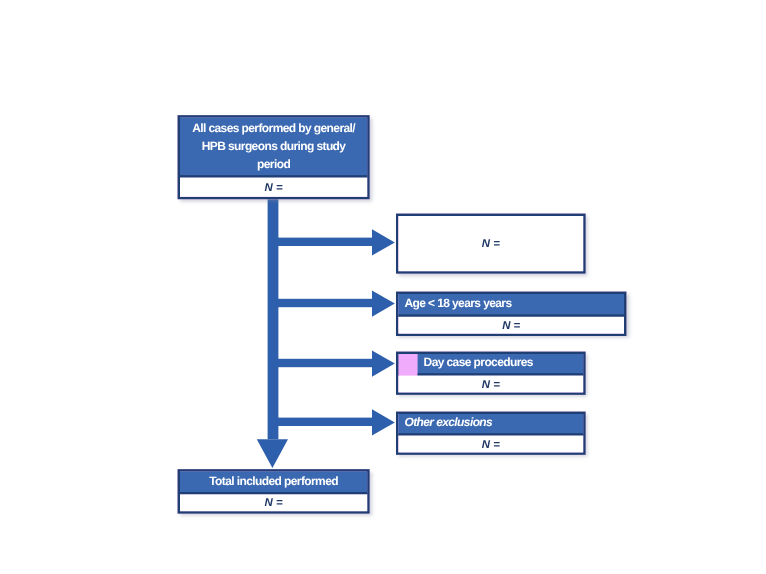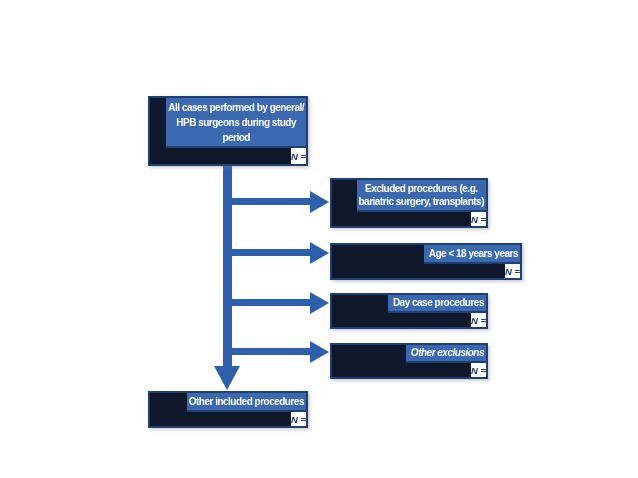--- a/index.html
+++ b/index.html
@@ -7,23 +7,23 @@
     position:relative;
     width:638px;height:478px;
     background:var(--background,#fff);
     font-family:"Liberation Sans",sans-serif;
     overflow:hidden;
   }
   .box{
     position:absolute;
     box-sizing:border-box;
     border:2px solid var(--box-border,#1F3F73);
-    background:#0f172a;
+    background:#f0abfc;
     box-shadow:2px 2px 3px rgba(125,135,155,0.38);
-    display:flex;flex-direction:column;align-items:flex-end;
+    display:flex;flex-direction:column;
   }
   .box-head{
     box-sizing:border-box;
     background:var(--box-fill,#3B69B1);
     border-bottom:2px solid var(--box-border,#1F3F73);
     color:var(--box-text,#fff);
     font-weight:bold;
     font-size:10px;
     letter-spacing:-0.5px;
     line-height:14px;
@@ -93,38 +93,36 @@
   <div class="arrow-right" style="left:310px;top:341px;"></div>
 
   <div class="box" style="left:148px;top:96px;width:160px;height:70px;">
     <div class="box-head" style="height:50px;line-height:15px;">All cases performed by general/
 HPB surgeons during study
 period</div>
     <div class="n-band">N =</div>
   </div>
 
   <div class="box" style="left:330px;top:178px;width:158px;height:50px;">
-    <div class="box-head" style="height:32px;line-height:13px;">Excluded procedures (e.g.
-bariatric surgery, transplants)</div>
     <div class="n-band">N =</div>
   </div>
 
   <div class="box" style="left:330px;top:243px;width:192px;height:37px;">
     <div class="box-head left" style="height:19px;">Age &lt; 18 years years</div>
     <div class="n-band">N =</div>
   </div>
 
   <div class="box" style="left:330px;top:293px;width:158px;height:36px;">
-    <div class="box-head left" style="height:18px;">Day case procedures</div>
+    <div class="box-head left" style="height:18px;margin-left:16px;">Day case procedures</div>
     <div class="n-band">N =</div>
   </div>
 
   <div class="box" style="left:330px;top:343px;width:158px;height:36px;">
     <div class="box-head left" style="height:18px;font-style:italic;">Other exclusions</div>
     <div class="n-band">N =</div>
   </div>
 
   <div class="box" style="left:148px;top:391px;width:160px;height:37px;">
-    <div class="box-head" style="height:19px;">Other included procedures</div>
+    <div class="box-head" style="height:19px;">Total included performed</div>
     <div class="n-band">N =</div>
   </div>
 
 </div>
 
 </body></html>

